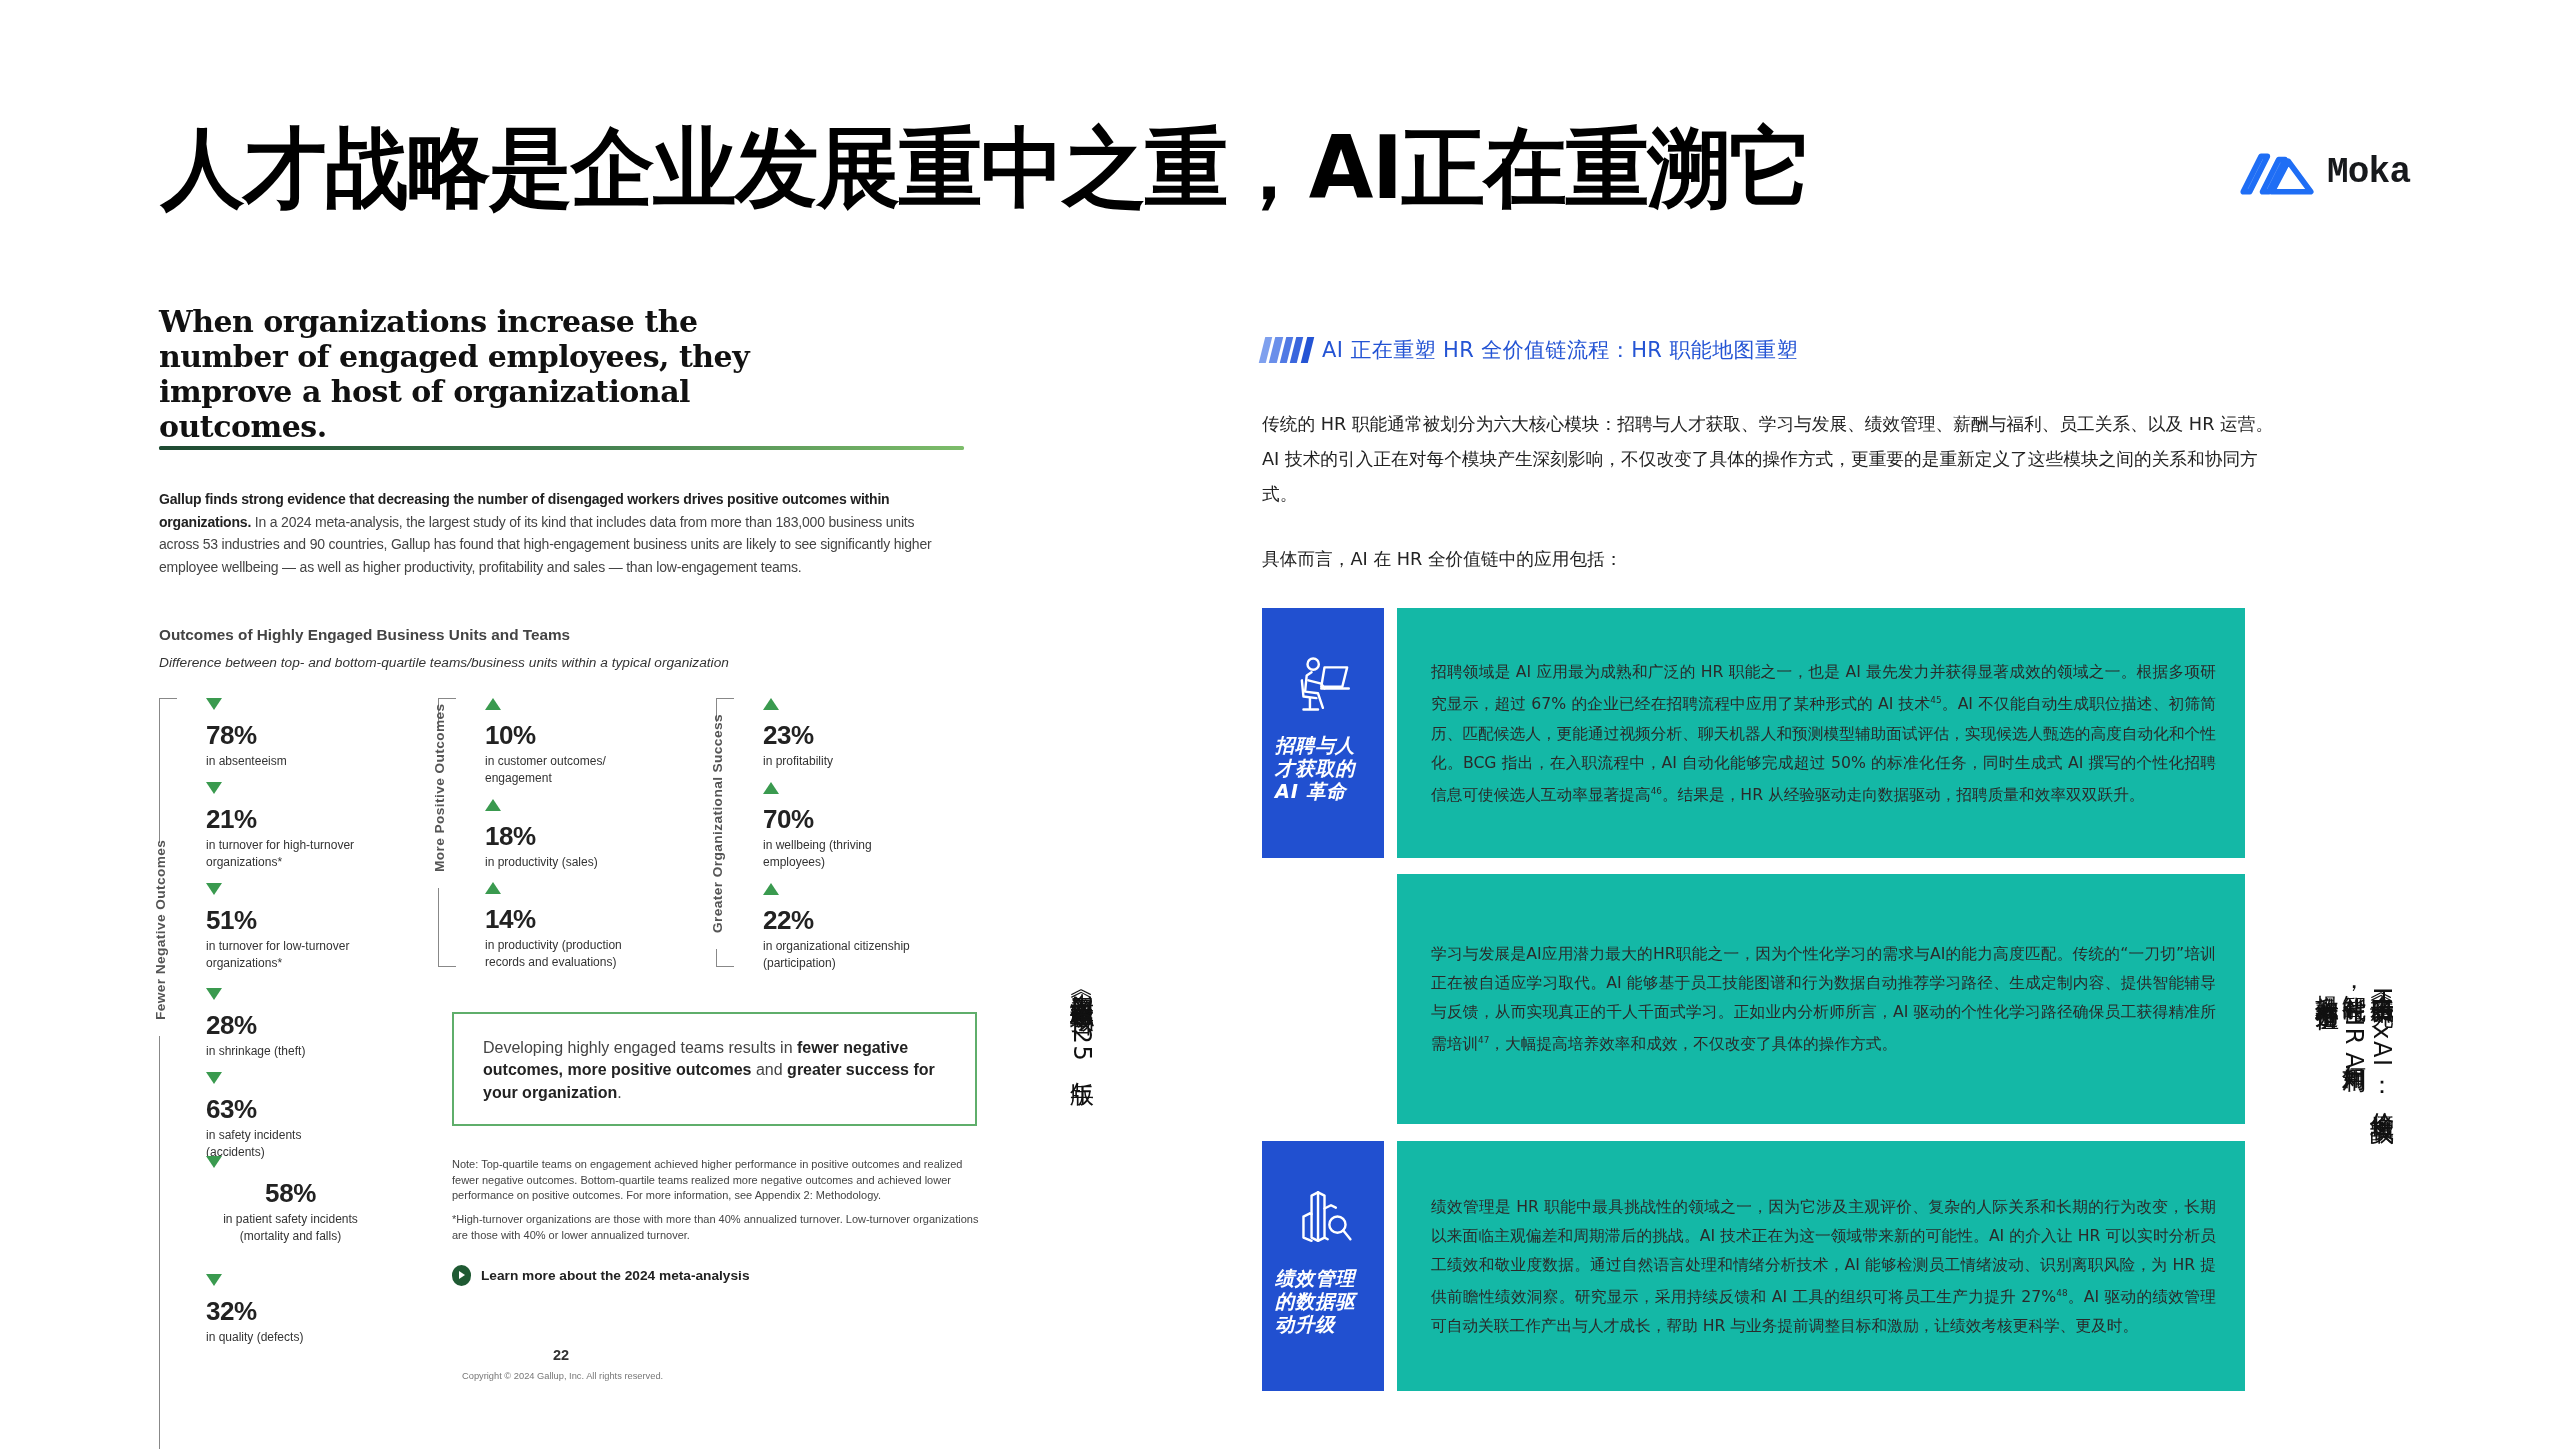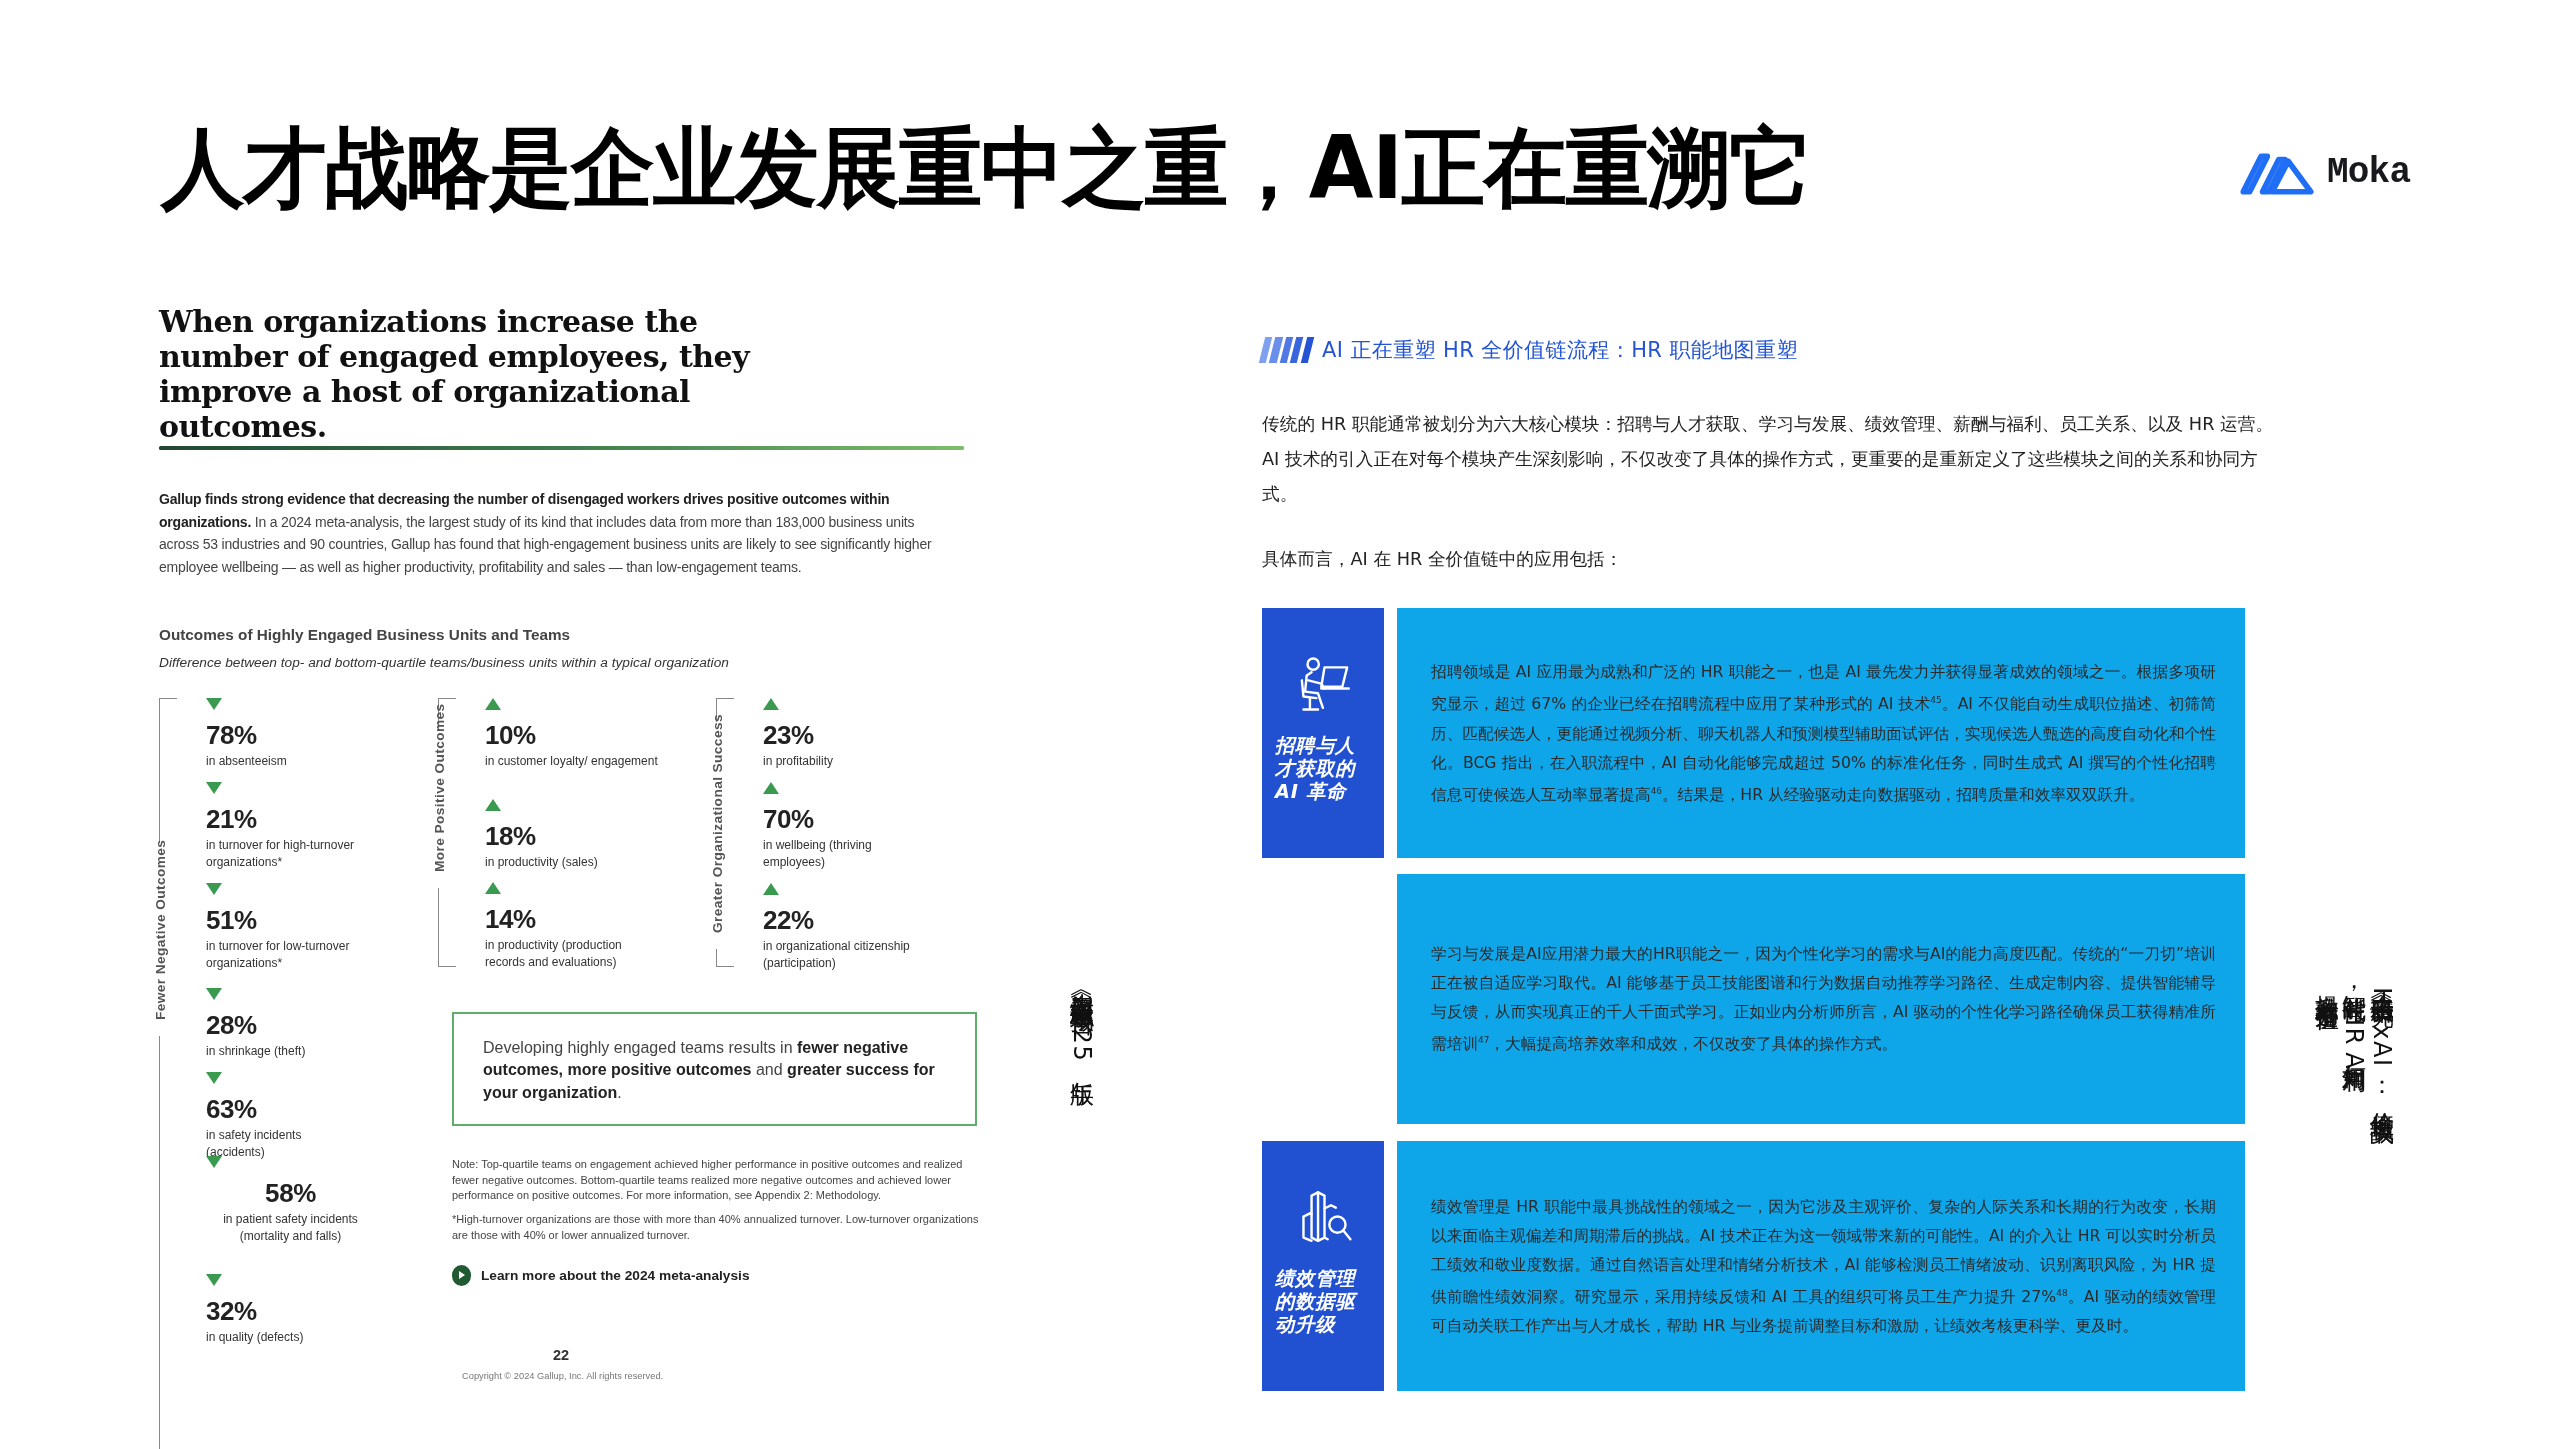--- a/index.html
+++ b/index.html
@@ -70,21 +70,21 @@
   .tx-lead { position: absolute; left: 1262px; top: 547px; font-size: 17.7px; color: #222; font-family: "DejaVu Sans", sans-serif; }
 
   .card { position: absolute; left: 1262px; width: 984px; height: 250px; }
   .card .side {
     position: absolute; left: 0; top: 0; width: 122px; height: 100%; background: #2150d0;
     padding: 48px 9.7px 0 13px; color: #fff;
   }
   .card .side svg { display: block; margin: 0 auto 17.7px auto; width: 55px; height: 60px; }
   .card .side .lbl { font-size: 19.3px; line-height: 23px; font-weight: 900; font-style: italic; letter-spacing: 0.8px; font-family: "DejaVu Sans", sans-serif; }
   .card .body {
-    position: absolute; left: 135px; top: 0; width: 848px; height: 100%; background: #0ea5e9;
+    position: absolute; left: 135px; top: 0; width: 848px; height: 100%; background: #14b8a6;
     display: flex; align-items: center; padding: 0 29px 0 34px;
   }
   .card .body p { font-size: 15.7px; line-height: 29px; color: #2a2a2a; font-family: "DejaVu Sans", sans-serif; text-align: justify; }
   sup { font-size: 8.9px; vertical-align: super; }
 </style>
 </head>
 <body>
 
 <h1 class="slide-title">人才战略是企业发展重中之重，AI正在重溯它</h1>
 
@@ -146,21 +146,21 @@
     </div>
   </div>
 
   <div class="g-col" style="left:279px;">
     <div class="g-bracket top" style="top:0;height:32px;"></div>
     <div class="g-vlabel" style="top:174px;">More Positive Outcomes</div>
     <div class="g-bracket bot" style="top:190px;height:79px;"></div>
     <div class="g-stat" style="top:0;width:177px;">
       <div class="tri-up"></div>
       <div class="g-pct">10%</div>
-      <div class="g-desc">in customer loyalty/ engagement</div>
+      <div class="g-desc">in customer outcomes/ engagement</div>
     </div>
     <div class="g-stat" style="top:101px;">
       <div class="tri-up"></div>
       <div class="g-pct">18%</div>
       <div class="g-desc">in productivity (sales)</div>
     </div>
     <div class="g-stat" style="top:184px;width:177px;">
       <div class="tri-up"></div>
       <div class="g-pct">14%</div>
       <div class="g-desc">in productivity (production records and evaluations)</div>

